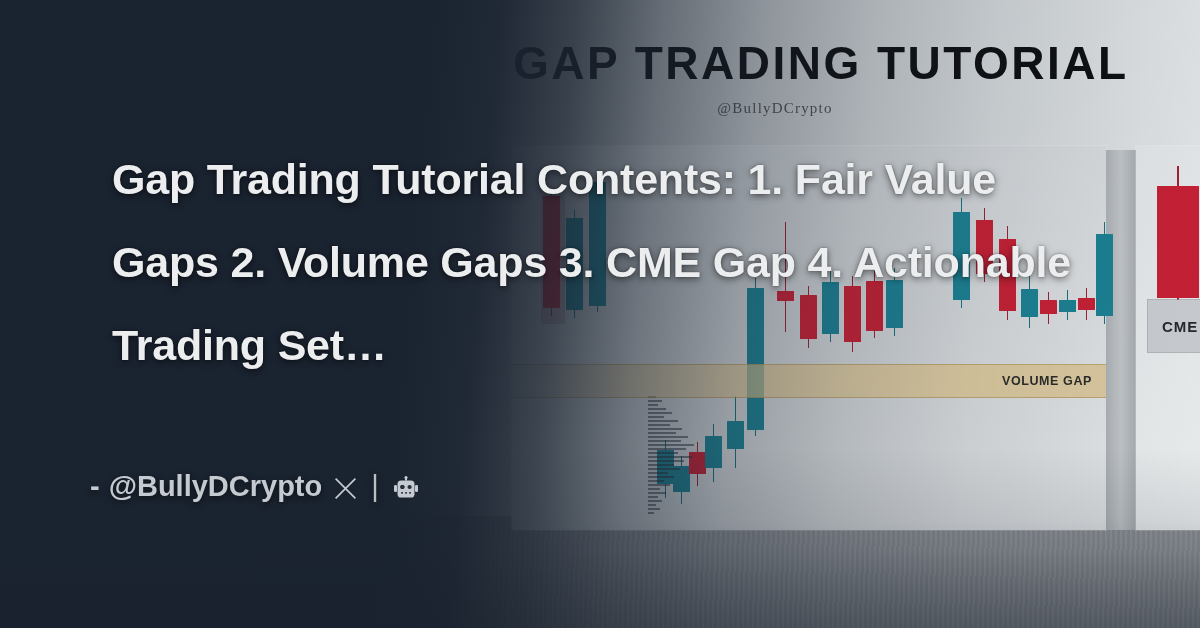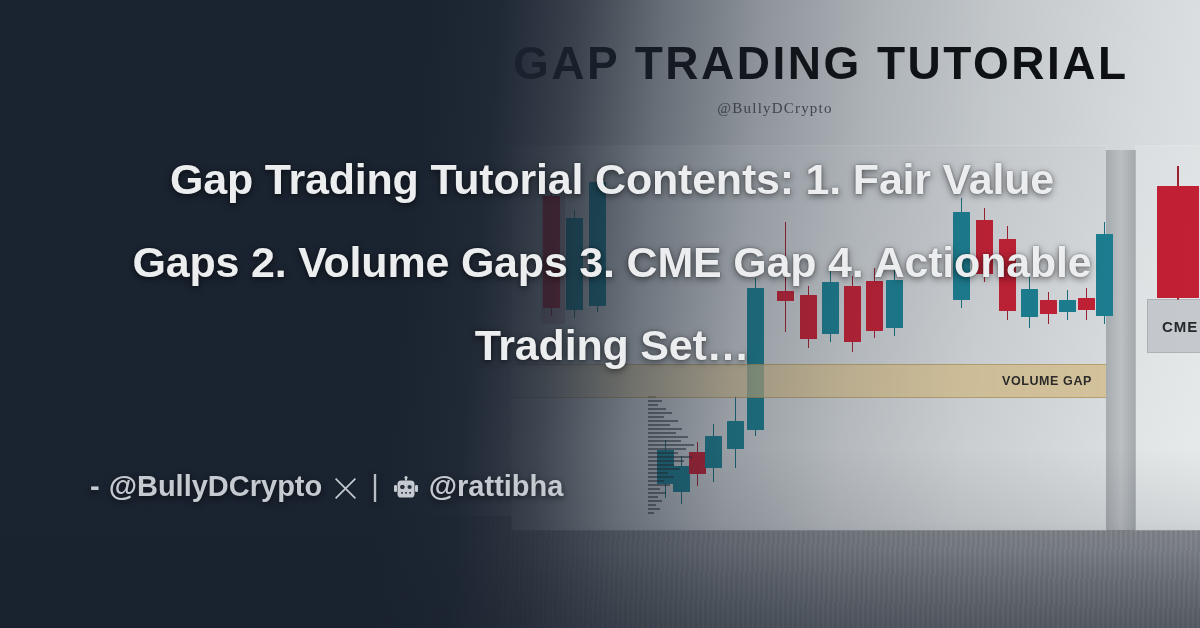--- a/index.html
+++ b/index.html
@@ -221,21 +221,20 @@
       rgba(24,32,44,0.00) 0%,
       rgba(24,32,44,0.10) 40%,
       rgba(24,32,44,0.30) 75%,
       rgba(24,32,44,0.42) 100%);
   }
 
   
   #content {
     position: absolute;
     inset: 0;
-    text-align: center;
   }
   .headline {
     position: absolute;
     left: 112px; top: 138px;
     width: 1000px;
     font-size: 43px;
     font-weight: bold;
     line-height: 83px;
     color: #ecedef;
     text-shadow: 0 2px 7px rgba(0,0,0,0.55), 0 0 2px rgba(0,0,0,0.35);
@@ -465,17 +464,16 @@
           <rect x="5.5" y="4.5" width="17" height="17" rx="3.6" fill="#c5cad0"></rect>
           <circle cx="10.4" cy="11" r="2.1" fill="#2b3murk"></circle>
           <circle cx="10.4" cy="11" r="2.1" fill="#27313d"></circle>
           <circle cx="17.6" cy="11" r="2.1" fill="#27313d"></circle>
           <rect x="9.2" y="16" width="1.7" height="1.7" fill="#27313d"></rect>
           <rect x="13.2" y="16" width="1.7" height="1.7" fill="#27313d"></rect>
           <rect x="17.2" y="16" width="1.7" height="1.7" fill="#27313d"></rect>
         </svg>
       </span>
 
-      <span>@rattibha</span>
     </div>
 
   </div>
 </div>
 
 </body></html>

